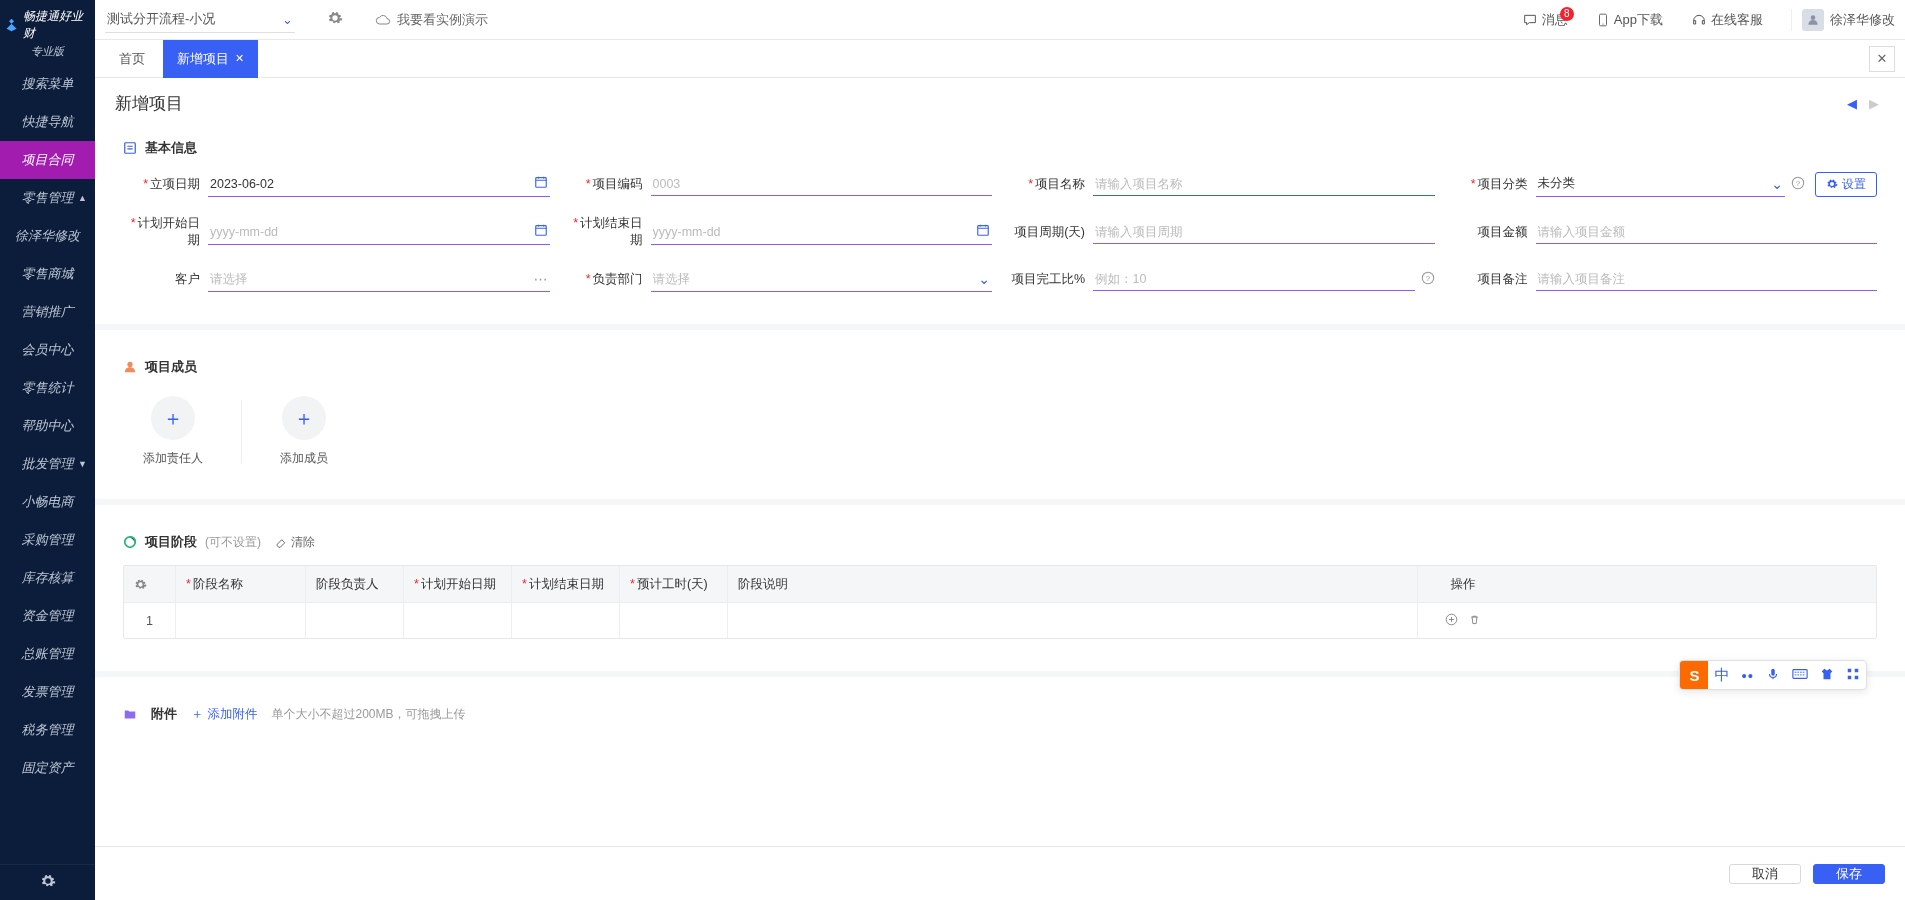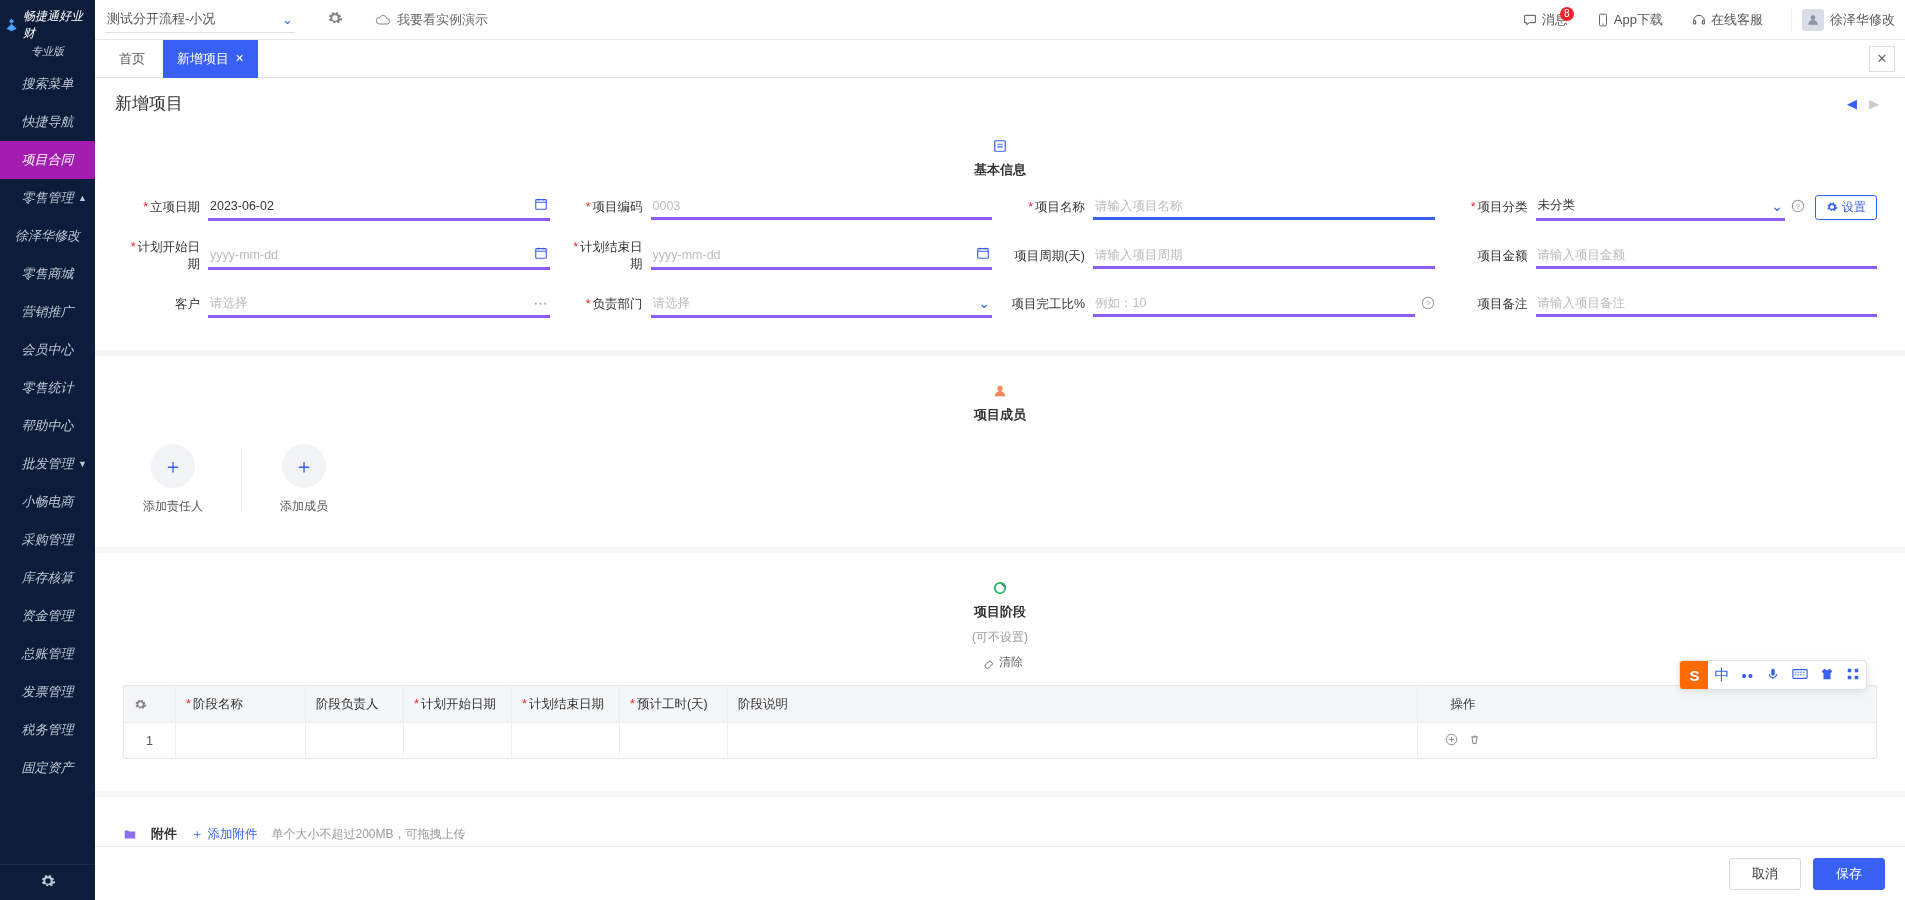--- a/index.html
+++ b/index.html
@@ -43,32 +43,32 @@
 .page-title { font-size: 17px; font-weight: 500; flex: 1; }
 .page-nav-arrow { color: #3860f4; padding: 2px 6px; cursor: pointer; }
 .page-nav-arrow.disabled { color: #ccc; }
 
 
 .content { flex: 1; overflow-y: auto; padding: 0 16px 16px; background: #fff; }
 
 
 .section { background: #fff; margin-bottom: 14px; padding: 14px 8px 18px; border-radius: 4px; }
 .section-gap { height: 6px; background: #f5f6f8; margin: 0 -16px 14px; }
-.section-header { display: flex; align-items: center; gap: 8px; margin-bottom: 14px; padding: 0 4px; flex-direction: column; }
+.section-header { display: flex; align-items: center; gap: 8px; margin-bottom: 14px; padding: 0 4px; }
 .section-icon { width: 14px; height: 14px; display: inline-flex; align-items: center; justify-content: center; }
 .section-title { font-weight: 600; font-size: 13px; }
 .section-hint { color: #999; font-size: 12px; }
 .section-clear { display: inline-flex; align-items: center; gap: 4px; color: #666; font-size: 12px; cursor: pointer; margin-left: 6px; }
 
 
 .form-grid { display: grid; grid-template-columns: repeat(4, 1fr); row-gap: 18px; column-gap: 16px; padding: 0 4px; }
 .form-item { display: flex; align-items: center; }
 .form-label { width: 85px; text-align: right; padding-right: 8px; color: #333; font-size: 12.5px; flex-shrink: 0; }
 .form-label .req { color: #f5222d; margin-right: 2px; }
-.form-control { flex: 1; position: relative; display: flex; align-items: center; border-bottom: 3px solid #8b5cf6; padding: 4px 2px; min-width: 0; }
+.form-control { flex: 1; position: relative; display: flex; align-items: center; border-bottom: 1px solid #8b5cf6; padding: 4px 2px; min-width: 0; }
 .form-control.focus { border-bottom-color: #3860f4; }
 .form-control input { border: none; outline: none; width: 100%; font-size: 12.5px; color: #333; background: transparent; }
 .form-control input::placeholder { color: #bbb; }
 .form-control .value-text { font-size: 12.5px; color: #333; flex: 1; }
 .form-control .suffix-icon { color: #3860f4; cursor: pointer; font-size: 14px; margin-left: 4px; }
 .form-control .suffix-icon.gray { color: #999; }
 .help-icon { margin-left: 6px; color: #999; cursor: pointer; }
 .settings-btn { margin-left: 10px; border: 1px solid #3860f4; color: #3860f4; background: #fff; padding: 3px 10px; border-radius: 3px; cursor: pointer; display: inline-flex; align-items: center; gap: 4px; font-size: 12px; }
 
 
@@ -89,21 +89,21 @@
 .stage-row .action-icons { gap: 10px; color: #888; }
 .stage-row .action-icons span { cursor: pointer; }
 .row-num { justify-content: center; }
 
 
 .attach-row { display: flex; align-items: center; gap: 14px; padding: 0 4px; }
 .add-attach { color: #3860f4; cursor: pointer; display: inline-flex; align-items: center; gap: 4px; font-size: 12.5px; }
 
 
 .footer { height: 54px; border-top: 1px solid #e8e8e8; display: flex; align-items: center; justify-content: flex-end; gap: 12px; padding: 0 20px; background: #fff; }
-.btn { min-width: 72px; height: 32px; border-radius: 3px; cursor: pointer; font-size: 13px; display: inline-flex; align-items: center; justify-content: center; }
+.btn { min-width: 72px; height: 20px; border-radius: 3px; cursor: pointer; font-size: 13px; display: inline-flex; align-items: center; justify-content: center; }
 .btn-default { background: #fff; border: 1px solid #d9d9d9; color: #333; }
 .btn-primary { background: #3860f4; border: 1px solid #3860f4; color: #fff; }
 
 
 .ime-bar { position: fixed; right: 38px; bottom: 210px; display: flex; align-items: center; background: #fff; border: 1px solid #e0e0e0; border-radius: 4px; box-shadow: 0 2px 8px rgba(0,0,0,0.1); height: 30px; overflow: hidden; }
 .ime-logo { background: #ff6a00; width: 28px; height: 100%; display: flex; align-items: center; justify-content: center; color: #fff; font-weight: bold; font-size: 15px; }
 .ime-item { padding: 0 6px; color: #3860f4; font-size: 15px; cursor: pointer; }
 .ime-item.dots { color: #3860f4; letter-spacing: 1px; }
 
 

